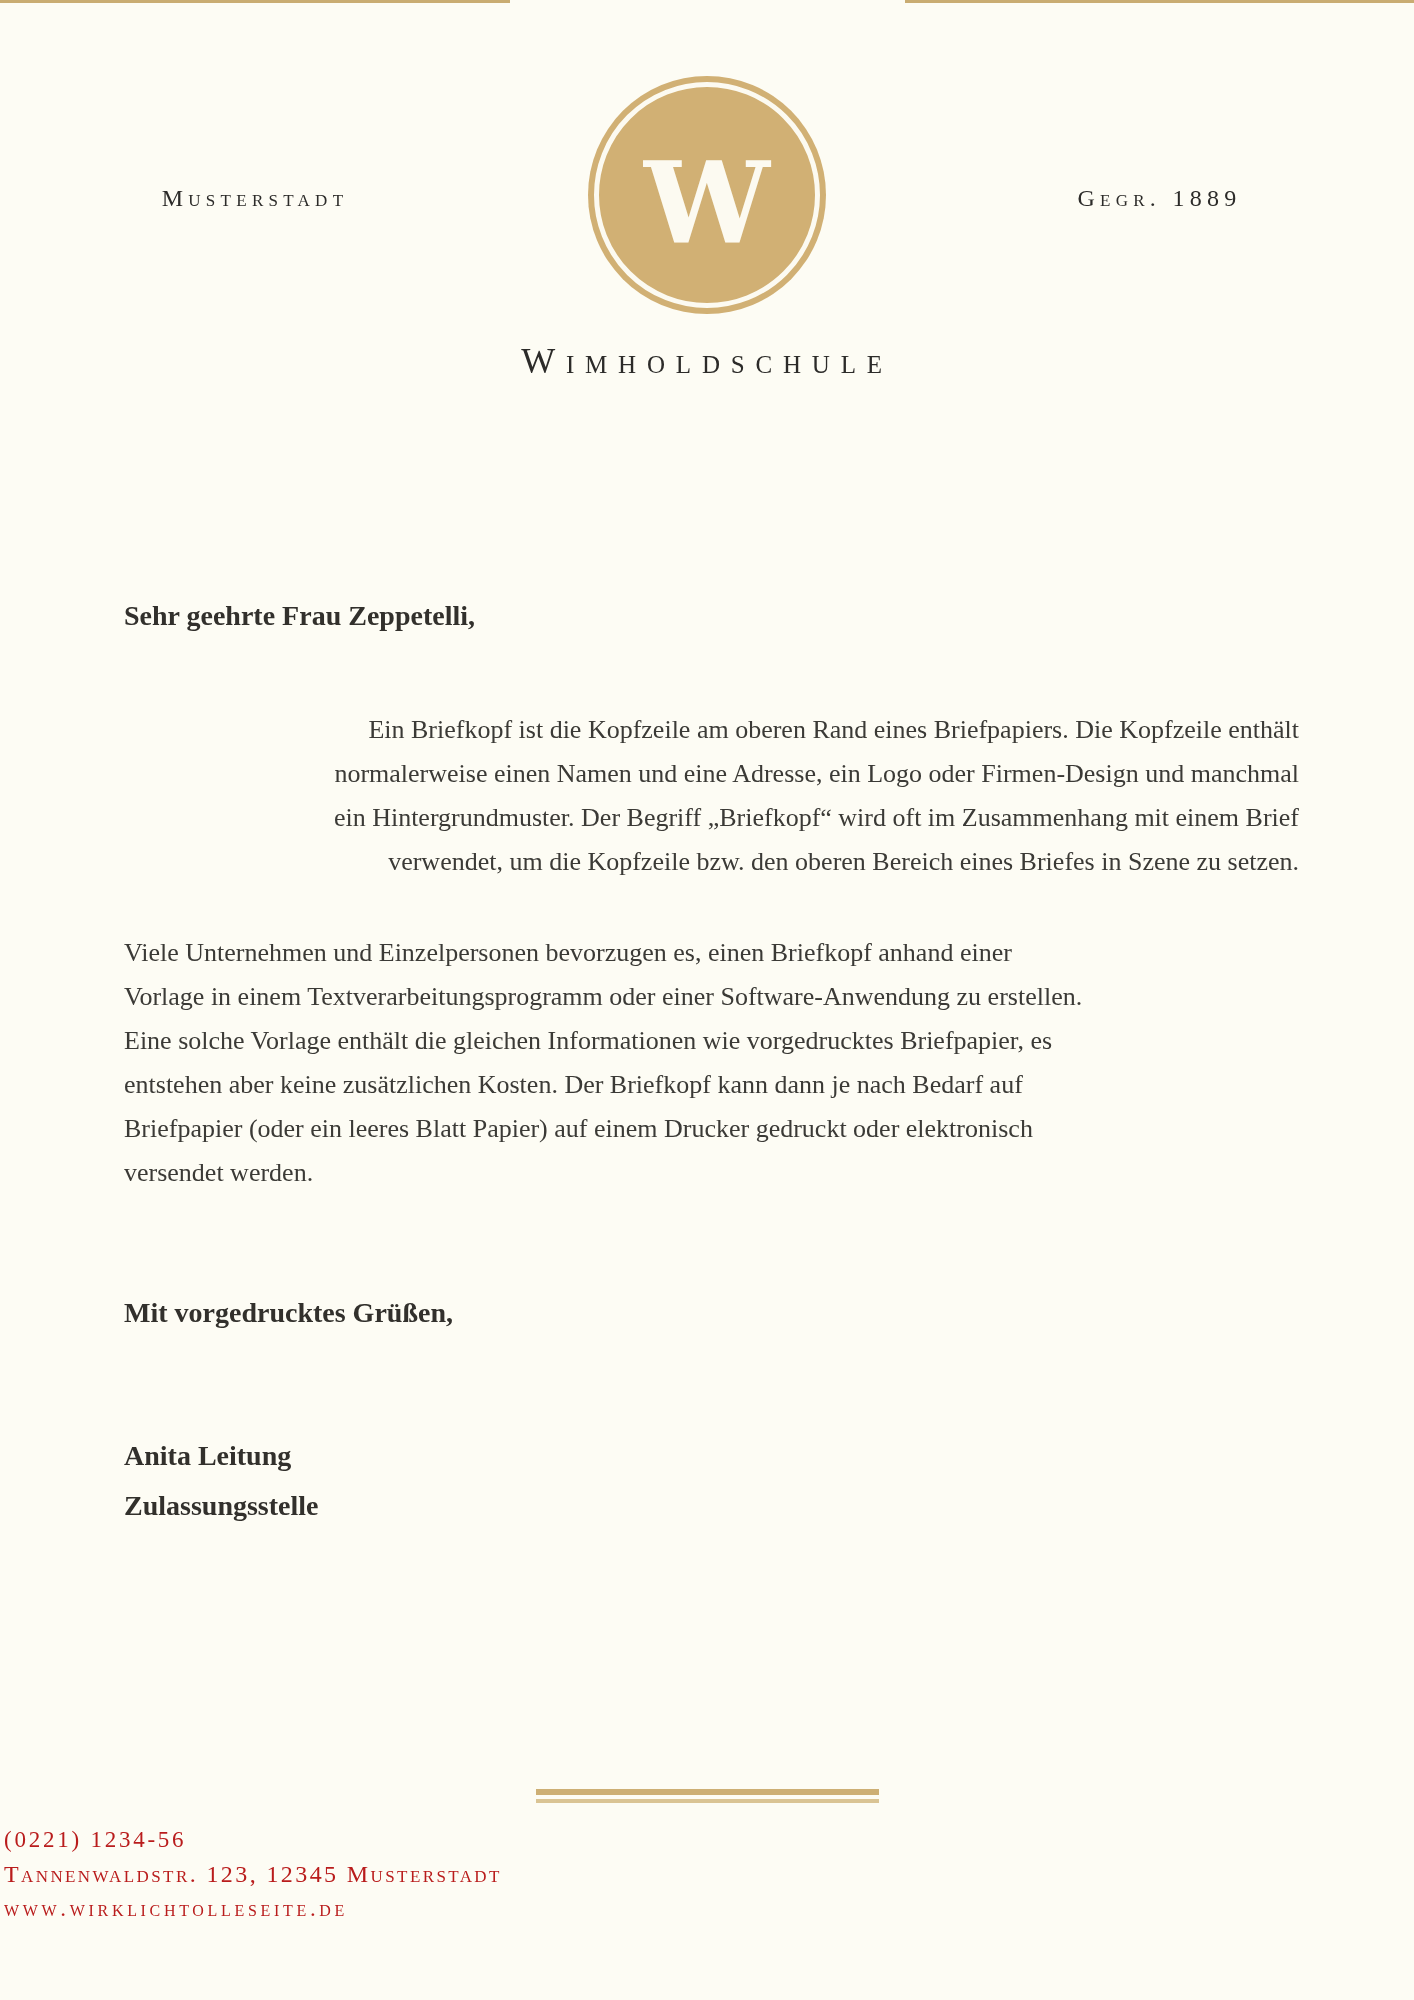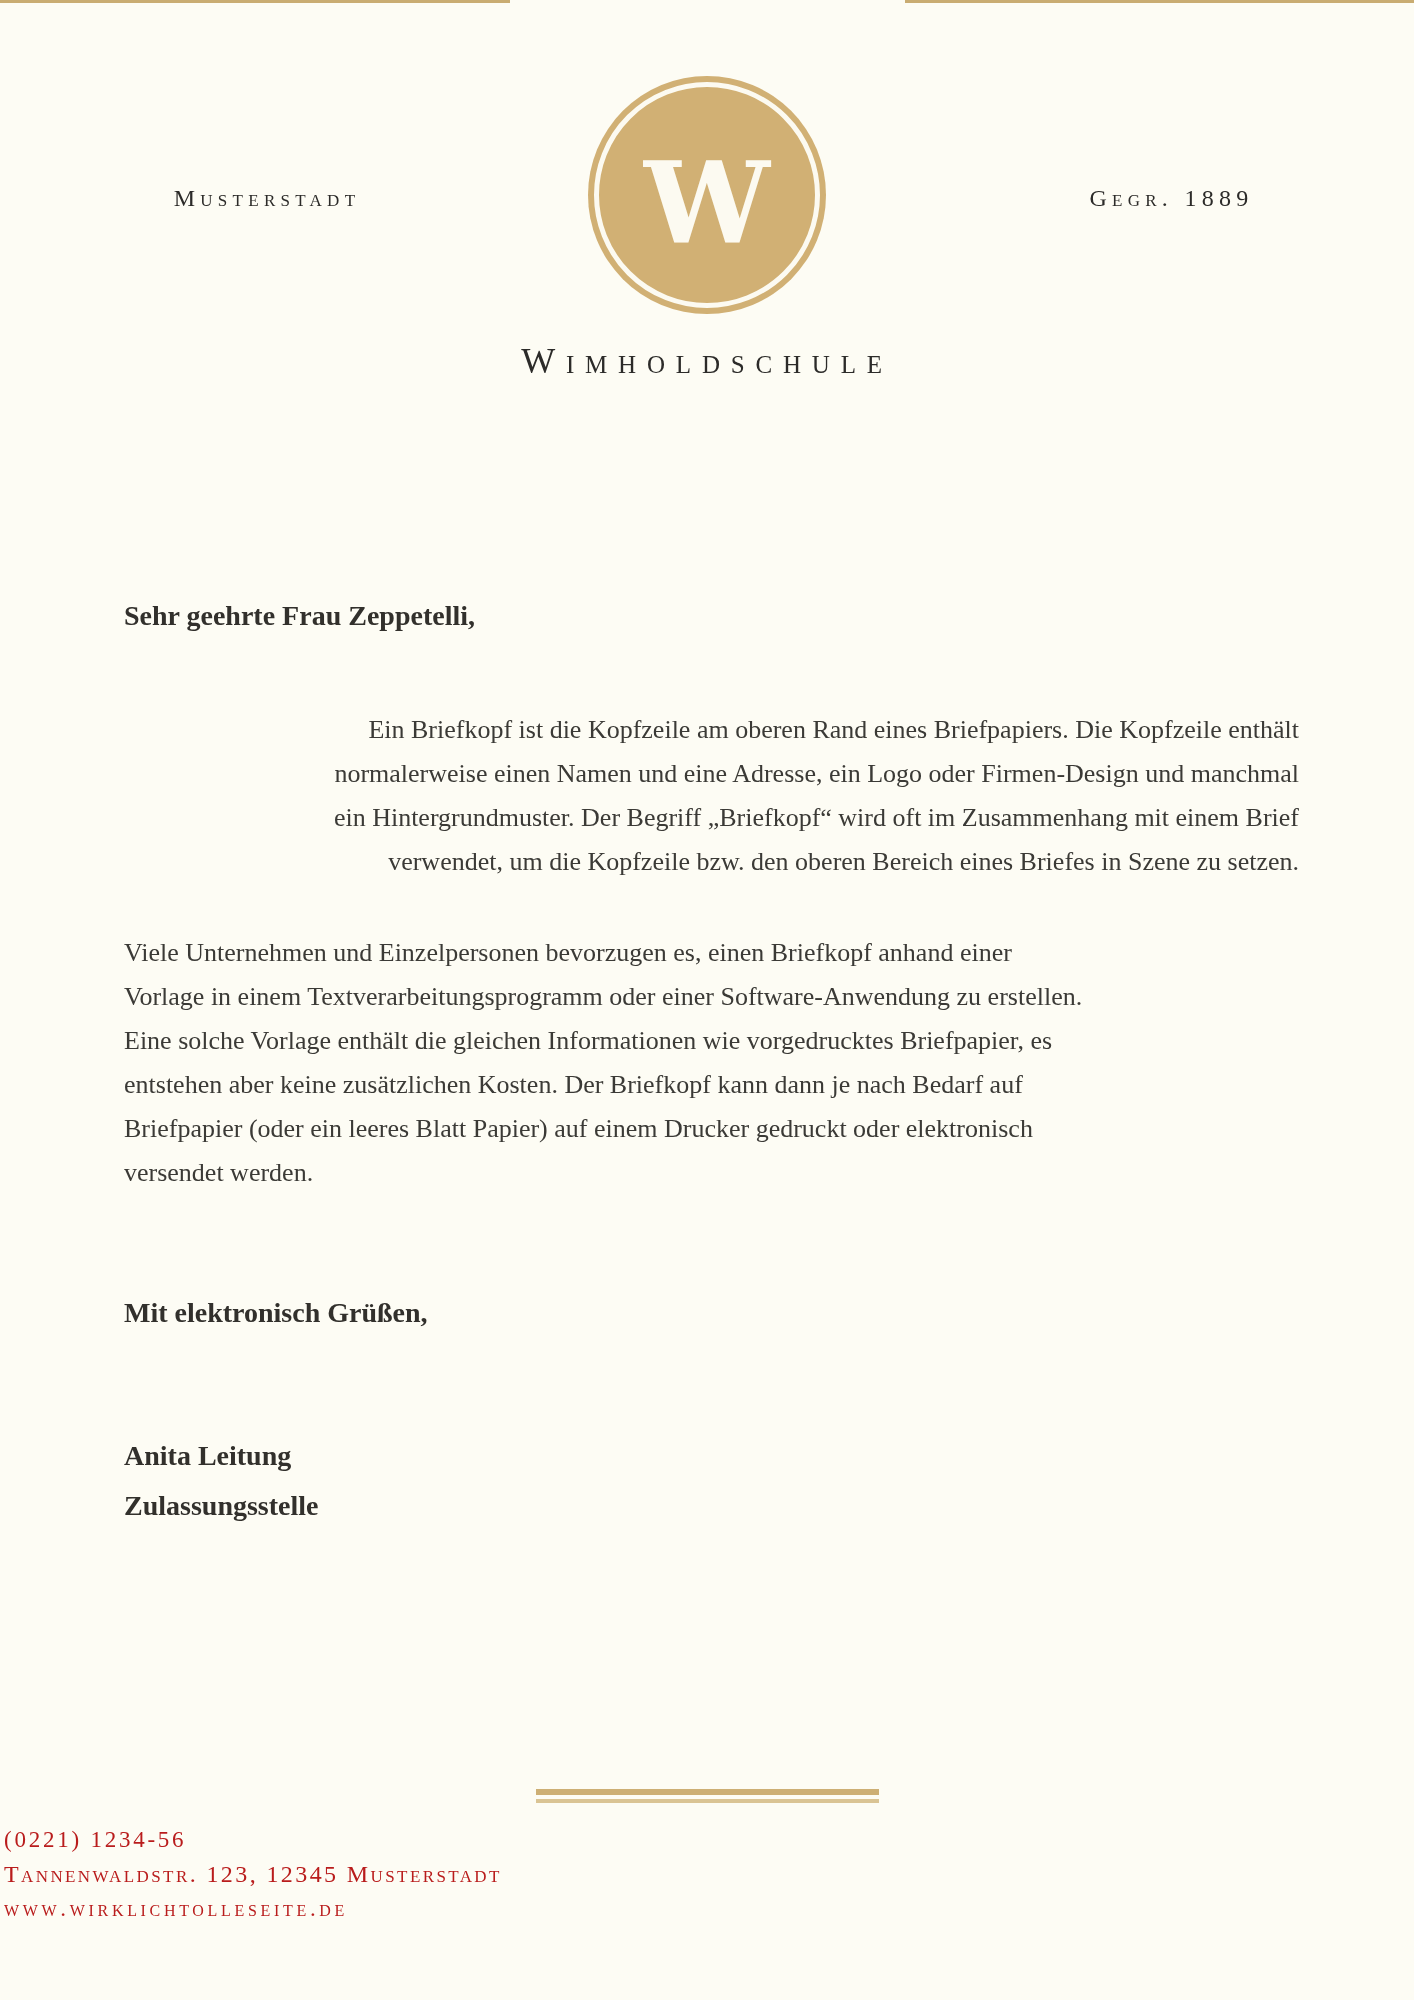--- a/index.html
+++ b/index.html
@@ -30,21 +30,20 @@
   .banner-label {
     position: absolute;
     top: 183px;
     height: 30px;
     line-height: 30px;
     text-align: center;
     font-variant: small-caps;
     font-size: 24px;
     letter-spacing: 0.22em;
     color: #2C2B29;
-    margin-left: 12px;
   }
   .banner-left  { left: 0; width: 510px; }
   .banner-right { left: 905px; width: 509px; }
 
   
   .logo-circle {
     position: absolute;
     left: 588px; top: 76px;
     width: 238px; height: 238px;
     border-radius: 50%;
@@ -154,21 +153,21 @@
 ein Hintergrundmuster. Der Begriff „Briefkopf“ wird oft im Zusammenhang mit einem Brief
 verwendet, um die Kopfzeile bzw. den oberen Bereich eines Briefes in Szene zu setzen.</div>
 
   <div class="letter-block paragraph paragraph-2">Viele Unternehmen und Einzelpersonen bevorzugen es, einen Briefkopf anhand einer
 Vorlage in einem Textverarbeitungsprogramm oder einer Software-Anwendung zu erstellen.
 Eine solche Vorlage enthält die gleichen Informationen wie vorgedrucktes Briefpapier, es
 entstehen aber keine zusätzlichen Kosten. Der Briefkopf kann dann je nach Bedarf auf
 Briefpapier (oder ein leeres Blatt Papier) auf einem Drucker gedruckt oder elektronisch
 versendet werden.</div>
 
-  <div class="letter-block closing">Mit elektronisch Grüßen,</div>
+  <div class="letter-block closing">Mit vorgedrucktes Grüßen,</div>
 
   <div class="letter-block signature">
     <div>Anita Leitung</div>
     <div>Zulassungsstelle</div>
   </div>
 
   <div class="rule footer-rule-top"></div>
   <div class="rule footer-rule-bottom"></div>
 
   <div class="footer-line footer-phone">(0221) 1234-56</div>

